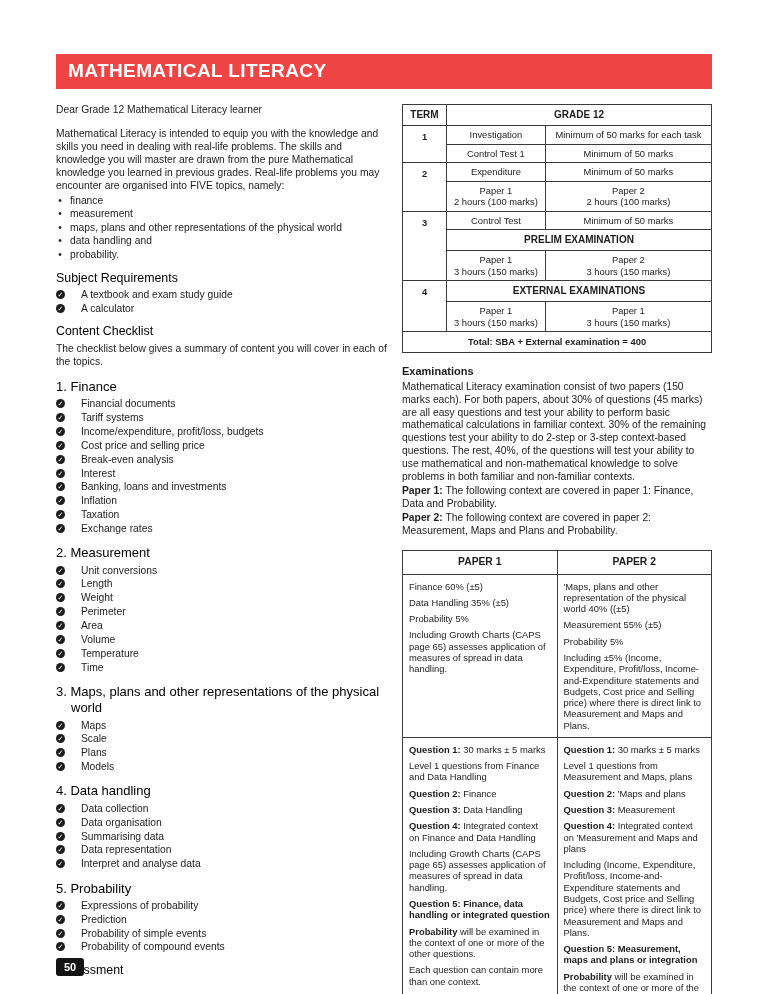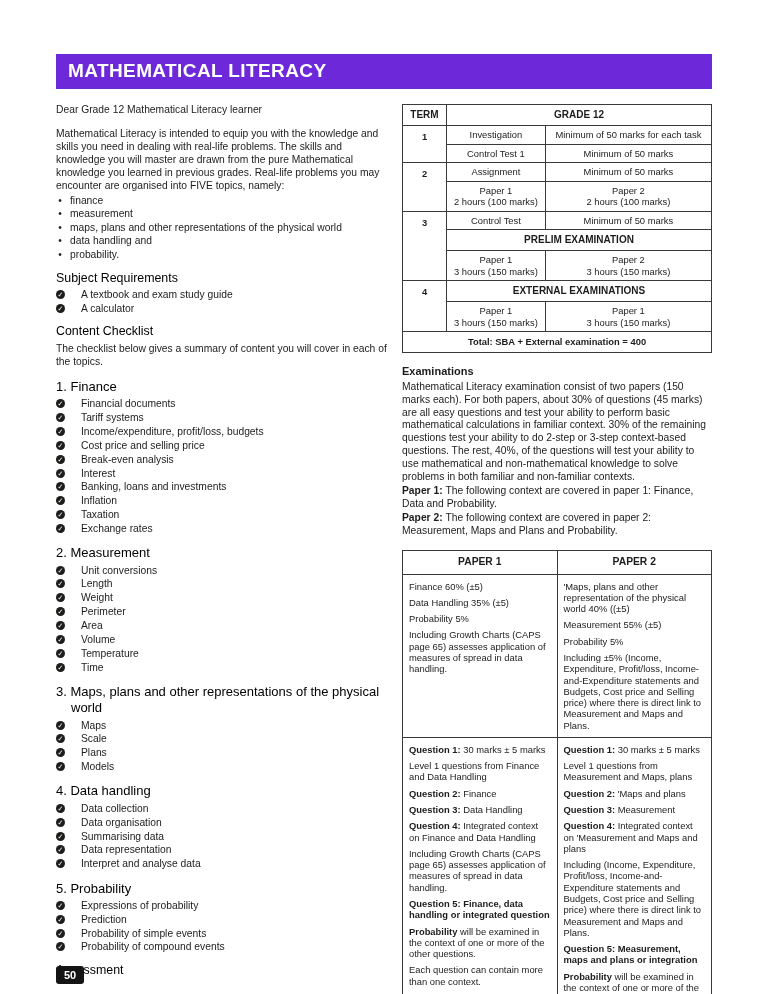--- a/index.html
+++ b/index.html
@@ -3,21 +3,21 @@
 <meta charset="utf-8">
 <style>
   * { margin:0; padding:0; box-sizing:border-box; }
   html,body { background:#ffffff; }
   .page {
     width:768px; height:994px; position:relative; background:#fff;
     font-family:"Liberation Sans", sans-serif; color:#1c1c1c;
     padding:54px 56px 0 56px; overflow:hidden; margin:0 auto;
   }
   .title-bar {
-    background:#6d28d9; color:#fff; font-size:19px; font-weight:bold;
+    background:#ef4444; color:#fff; font-size:19px; font-weight:bold;
     letter-spacing:.4px; padding:6px 4px 7px 12px;
   }
   .cols { display:flex; gap:14px; margin-top:15px; }
   .col-left { width:332px; font-size:10.3px; line-height:1.26; }
   .col-right { flex:1; font-size:10.3px; line-height:1.26; }
 
   .greeting { margin-bottom:11px; }
   p.body { margin-bottom:2px; }
   ul.plain { list-style:none; margin:2px 0 8px 0; }
   ul.plain li { display:flex; gap:6px; line-height:1.22; margin:1px 0; }
@@ -45,21 +45,21 @@
   .exam h3 { font-size:11px; font-weight:bold; margin:12px 0 2px 0; }
   .exam p { margin-bottom:1px; }
 
   table.pt { width:100%; border-collapse:collapse; font-size:9.4px; line-height:1.2; margin-top:12px; table-layout:fixed; }
   .pt th, .pt td { border:1px solid #3a3a3a; }
   .pt th { font-weight:bold; font-size:10.3px; text-align:center; padding:5px; }
   .pt td { vertical-align:top; padding:6px 6px 1px 6px; }
   .pt p { margin-bottom:5px; }
 
   .pagenum {
-    position:absolute; left:56px; bottom:10px; background:#141414; color:#fff;
+    position:absolute; left:56px; bottom:18px; background:#141414; color:#fff;
     font-weight:bold; font-size:11px; padding:3px 8px; border-radius:3px;
   }
 </style>
 </head>
 <body>
 
 <div class="page">
 
   <div class="title-bar">MATHEMATICAL LITERACY</div>
 
@@ -318,21 +318,21 @@
           <td rowspan="2" class="term-num">1</td>
           <td>Investigation</td>
           <td>Minimum of 50 marks for each task</td>
         </tr>
         <tr>
           <td>Control Test 1</td>
           <td>Minimum of 50 marks</td>
         </tr>
         <tr>
           <td rowspan="2" class="term-num">2</td>
-          <td>Assignment</td>
+          <td>Expenditure</td>
           <td>Minimum of 50 marks</td>
         </tr>
         <tr>
           <td class="pre">Paper 1
 2 hours  (100 marks)</td>
           <td class="pre">Paper 2
 2 hours  (100 marks)</td>
         </tr>
         <tr>
           <td rowspan="3" class="term-num">3</td>

